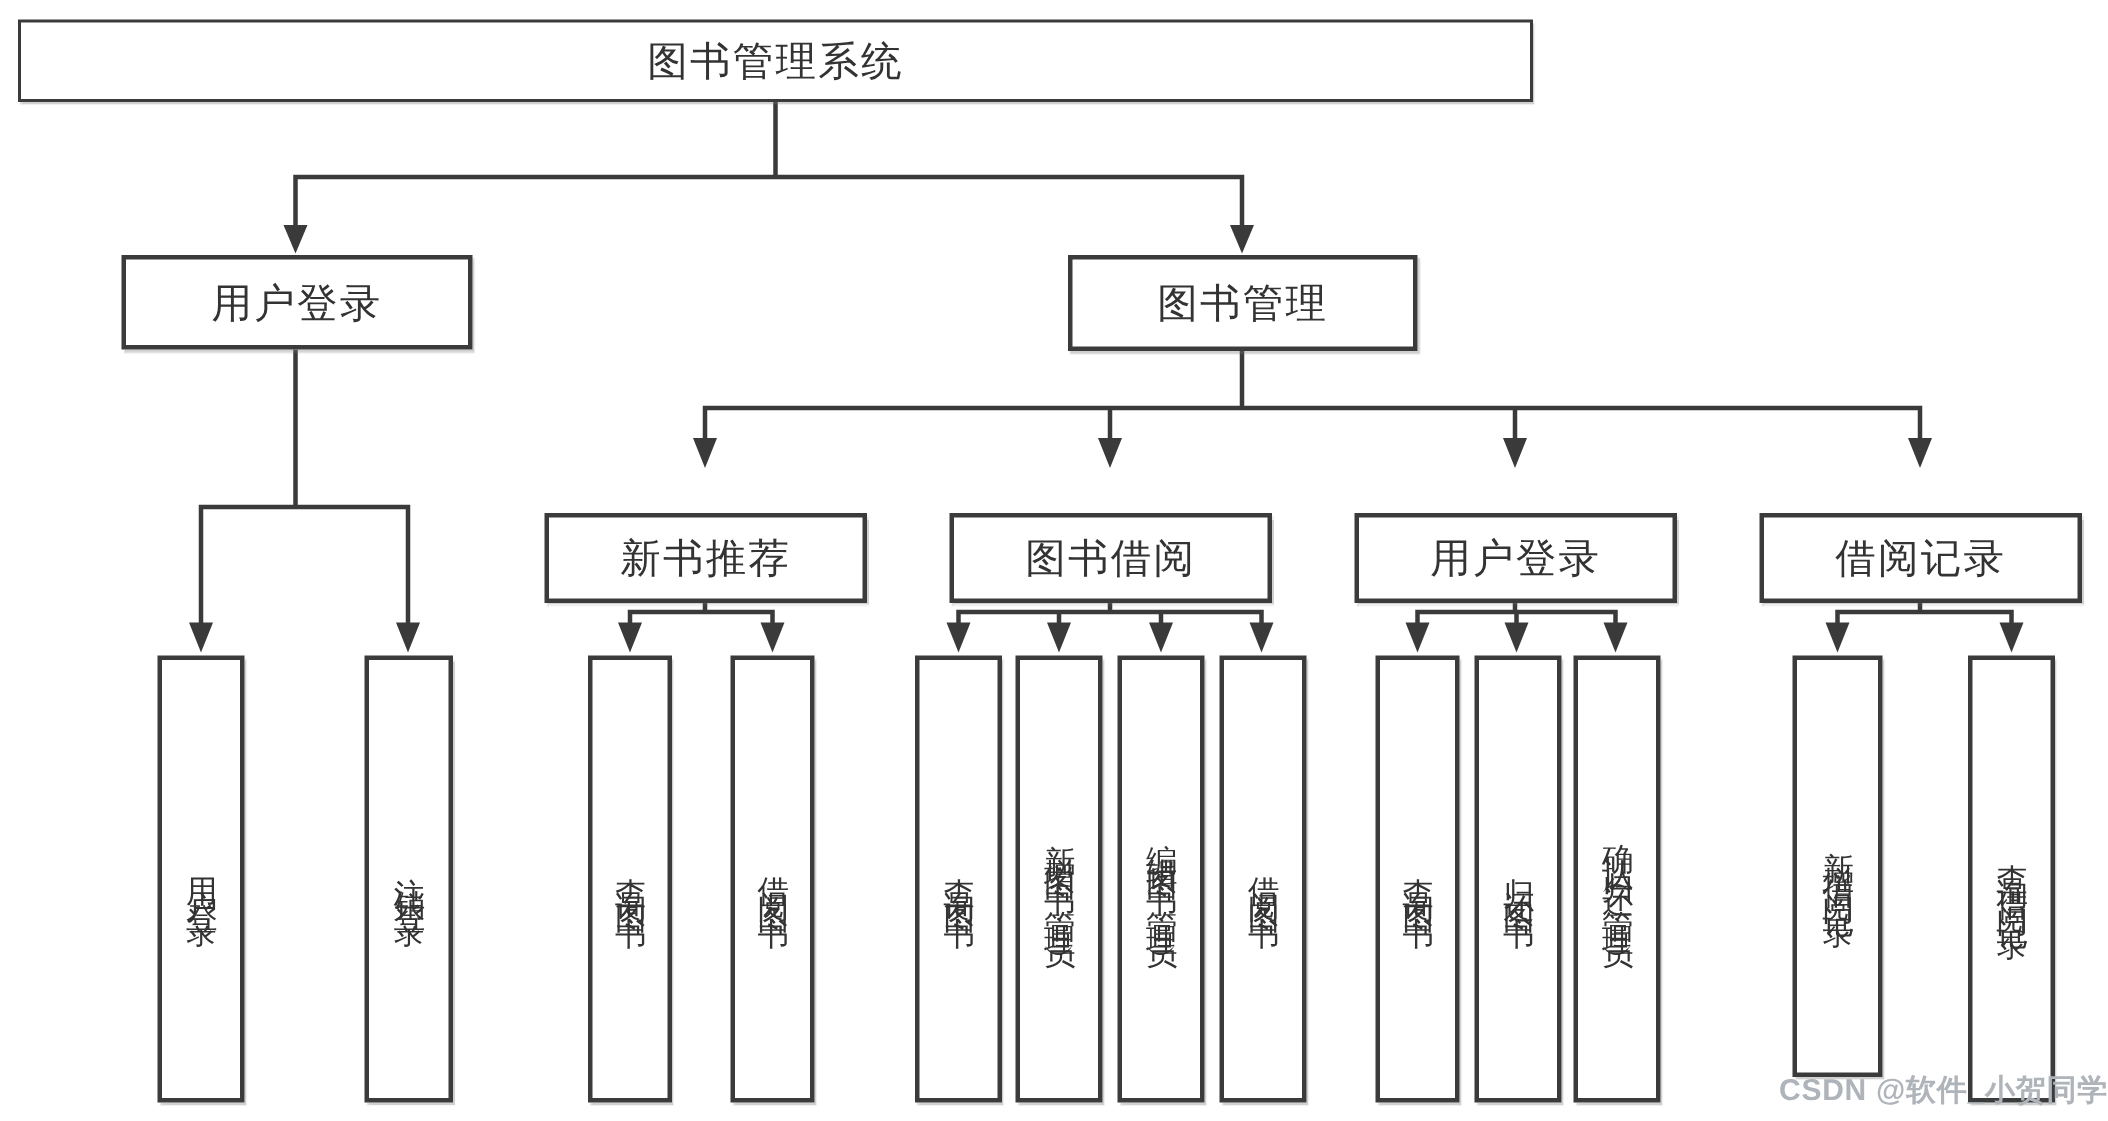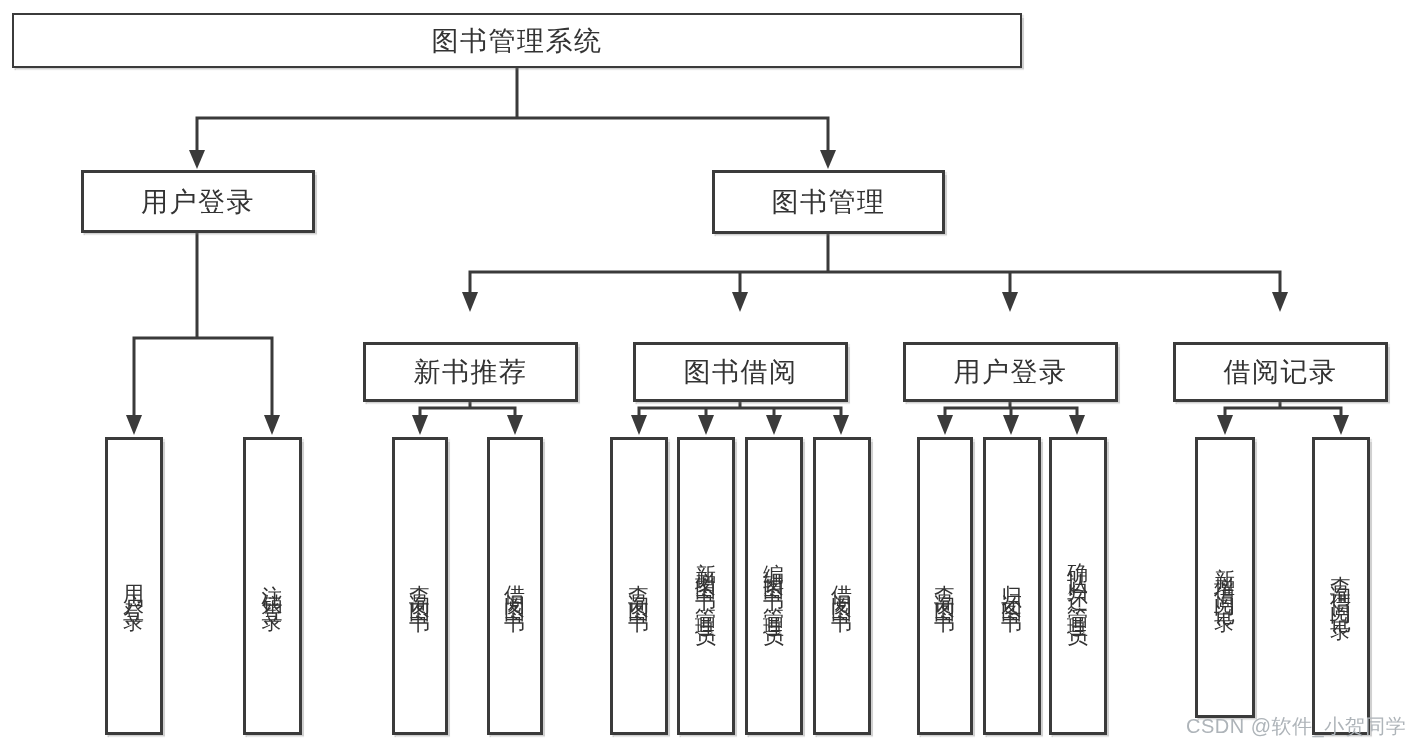--- a/index.html
+++ b/index.html
@@ -75,20 +75,21 @@
   .lf-e2 { left: 1312px; width: 58px; }
   #watermark {
     position: absolute;
     left: 1186px;
     top: 713px;
     z-index: 3;
     font-size: 20px;
     color: #aeb4b9;
     letter-spacing: 0.5px;
     white-space: nowrap;
+    font-weight: bold;
   }
 </style>
 </head>
 <body>
 
 <div id="stage">
 
   <svg id="connectors" viewBox="0 0 1405 747" xmlns="http://www.w3.org/2000/svg">
     <g stroke="#3a3a3a" stroke-width="3" fill="none" stroke-linecap="square">
 

